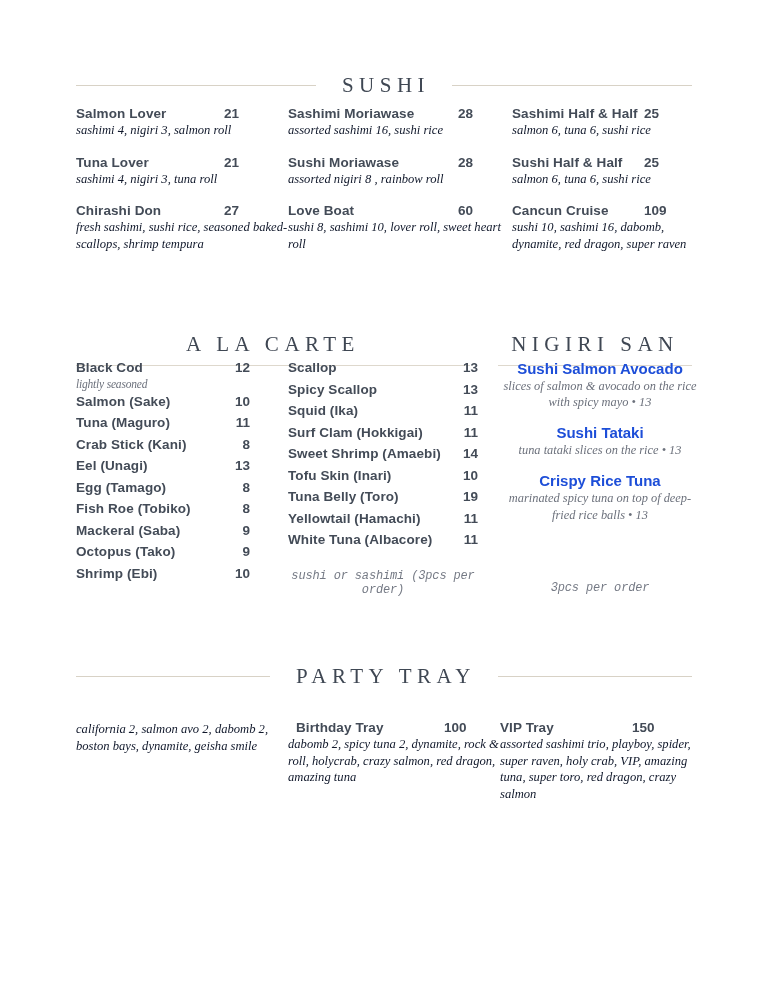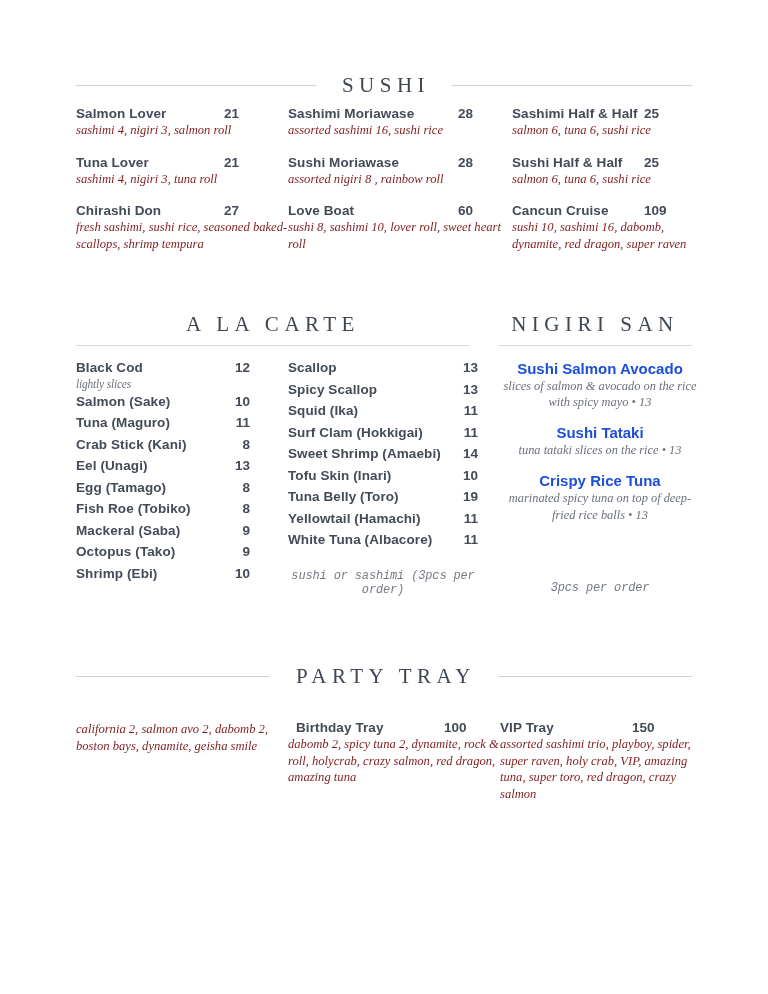--- a/index.html
+++ b/index.html
@@ -49,20 +49,21 @@
     width: 616px;
     gap: 28px;
   }
   .split-header .half { flex: 0 0 auto; }
   .split-header .half.left  { width: 394px; }
   .split-header .half.right { width: 194px; }
   .split-header .half .band-title {
     display: block;
     text-align: center;
     padding: 0 0 8px 0;
+    margin-top: 20px;
   }
   .split-header .half .underline {
     height: 1px;
     background: #ded8cd;
     width: 100%;
   }
 
   
   .item { margin-bottom: 13px; }
   .item-row {
@@ -81,21 +82,21 @@
     font-family: "Liberation Sans", sans-serif;
     font-weight: bold;
     font-size: 13.5px;
     color: #434b57;
   }
   .item-desc {
     font-family: "Liberation Serif", serif;
     font-style: italic;
     font-size: 12.6px;
     line-height: 1.32;
-    color: #7f1d1d;
+    color: #0f172a;
     margin-top: 1px;
   }
 
   
   .sushi-block {
     position: absolute;
     left: 76px;
     top: 106px;
     width: 624px;
     display: flex;
@@ -284,21 +285,21 @@
       <div class="underline"></div>
     </div>
   </div>
 
   <div class="mid-block">
     <div class="alc-col c1">
       <div class="alc-row">
         <span class="item-name">Black Cod</span>
         <span class="item-price">12</span>
       </div>
-      <div class="alc-sub">lightly slices</div>
+      <div class="alc-sub">lightly seasoned</div>
       <div class="alc-row">
         <span class="item-name">Salmon (Sake)</span>
         <span class="item-price">10</span>
       </div>
       <div class="alc-row">
         <span class="item-name">Tuna (Maguro)</span>
         <span class="item-price">11</span>
       </div>
       <div class="alc-row">
         <span class="item-name">Crab Stick (Kani)</span>

